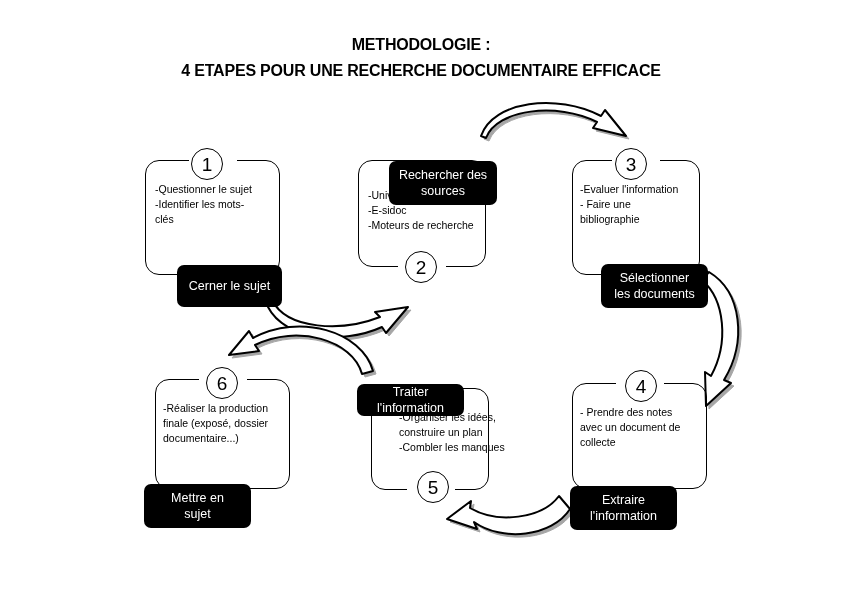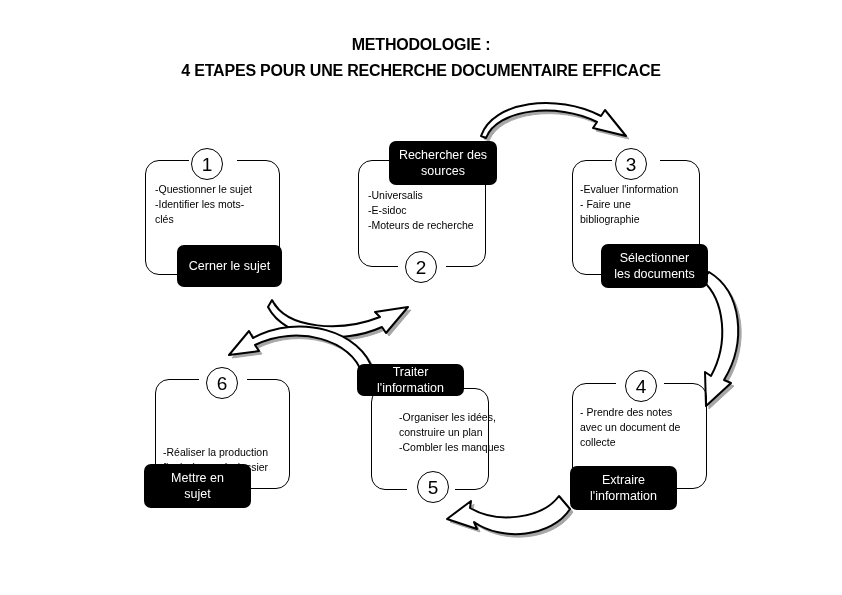--- a/index.html
+++ b/index.html
@@ -101,20 +101,21 @@
     display: flex;
     align-items: center;
     justify-content: center;
     text-align: center;
     font-family: "Liberation Sans", sans-serif;
     font-size: 12.5px;
     line-height: 16px;
     padding: 4px 8px;
     box-sizing: border-box;
     white-space: pre-line;
+    margin-top: 20px;
   }
 </style>
 </head>
 <body>
 
 <div id="title-block">
   <div class="title-line">METHODOLOGIE :</div>
   <div class="title-line">4 ETAPES POUR UNE RECHERCHE DOCUMENTAIRE EFFICACE</div>
 </div>
 
@@ -196,19 +197,19 @@
  construire un plan
 -Combler les manques</div>
 </div>
 <div class="num-circle" style="left:417px; top:471px;">5</div>
 <div class="label-box" style="left:357px; top:364px; width:107px; height:32px;">Traiter
 l'information</div>
 
 <div class="step" style="left:155px; top:379px; width:135px; height:110px;">
   <div class="step-frame" style="width:135px; height:110px;"></div>
   <div class="frame-notch" style="left:44px; top:-3px; width:48px; height:7px;"></div>
-  <div class="step-list" style="left:8px; top:22px; width:130px;margin-top:44px;"> -Réaliser la production
+  <div class="step-list" style="left:8px; top:22px; width:130px;"> -Réaliser la production
 finale (exposé, dossier
 documentaire...)</div>
 </div>
 <div class="num-circle" style="left:206px; top:367px;">6</div>
 <div class="label-box" style="left:144px; top:464px; width:107px; height:44px;">Mettre en
 sujet</div>
 
 </body></html>

